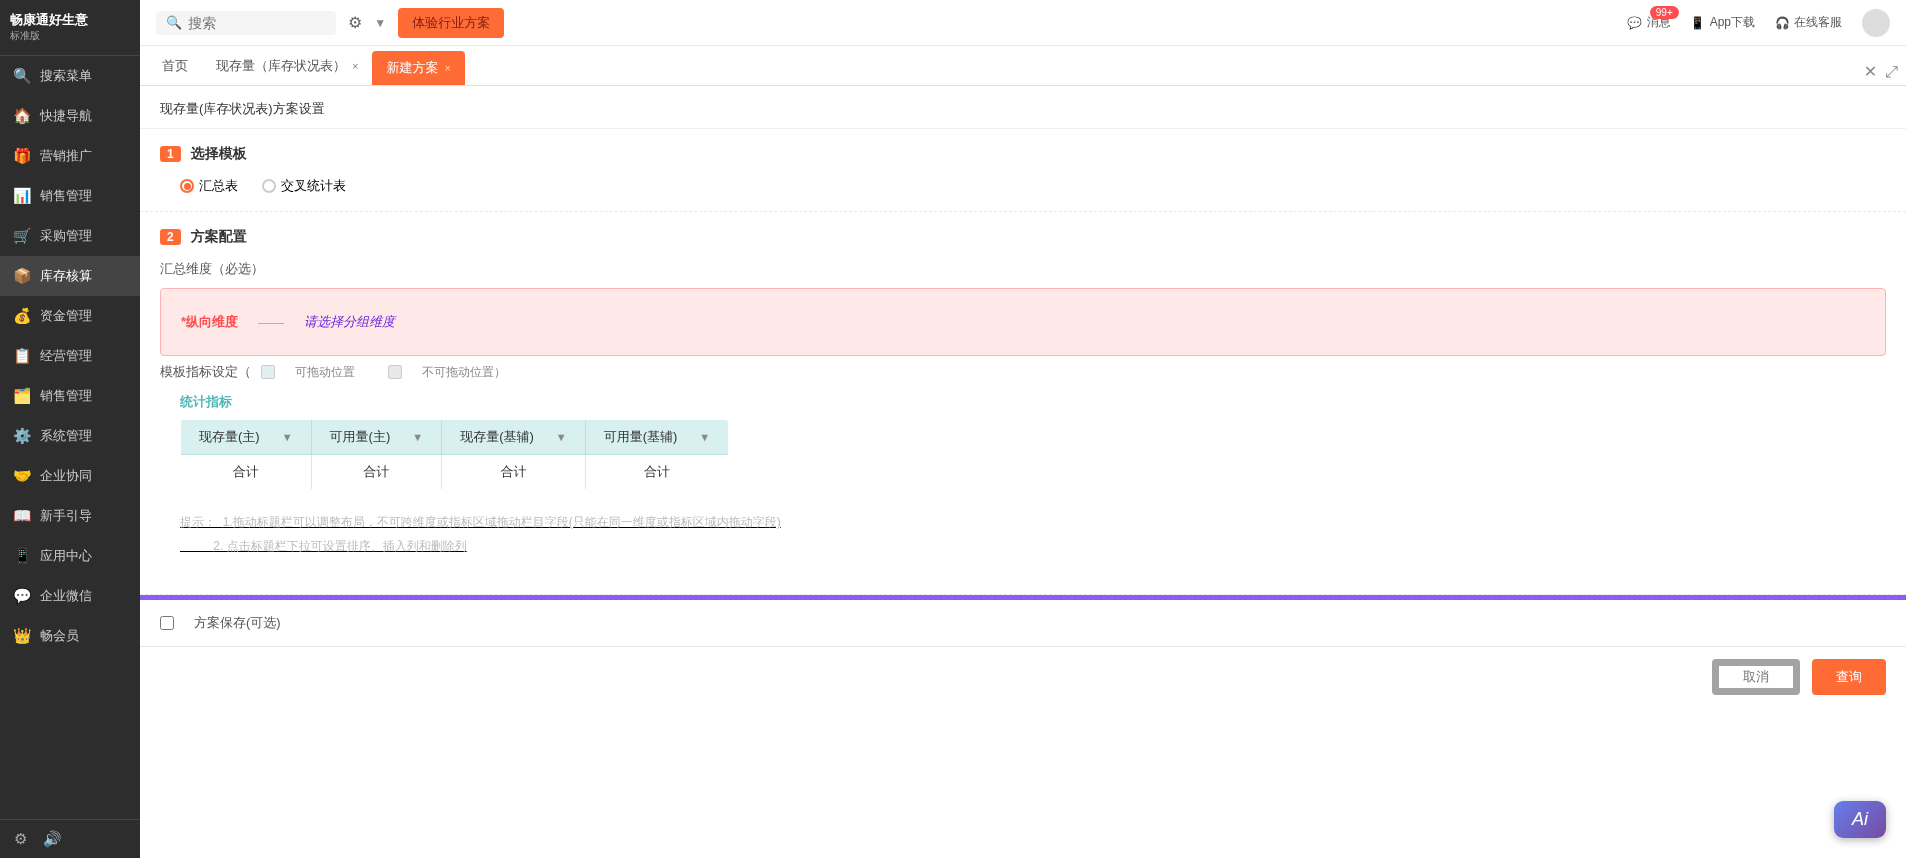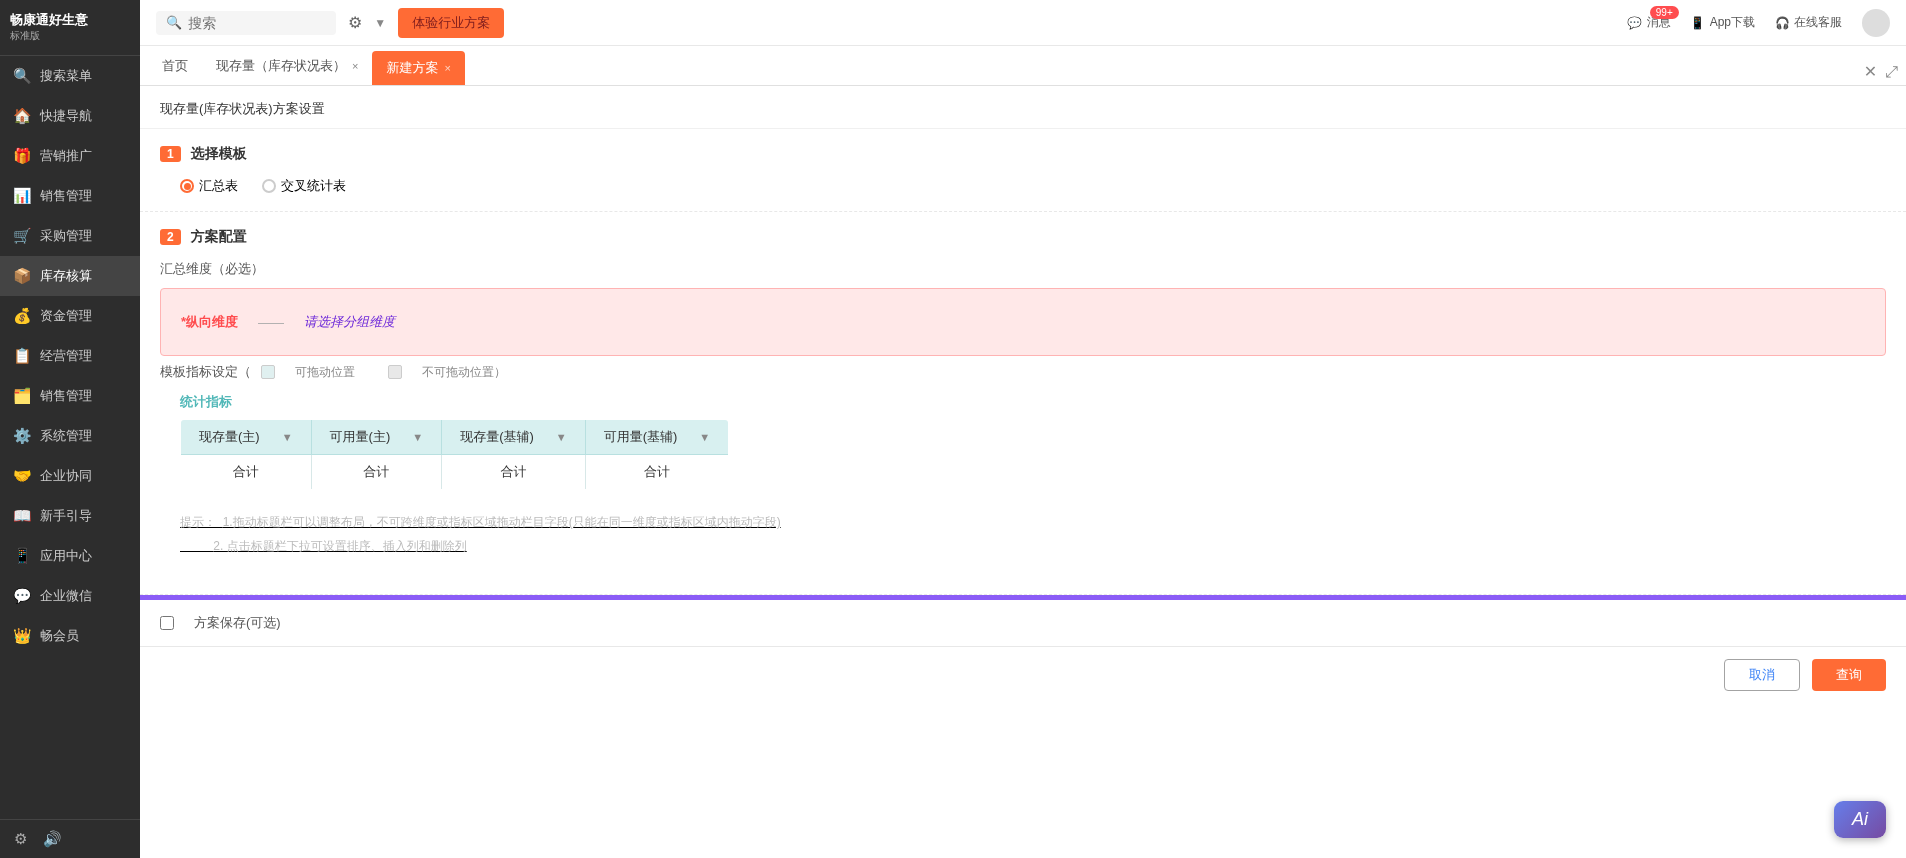--- a/index.html
+++ b/index.html
@@ -416,26 +416,26 @@
       bottom: 0;
       background: #fff;
       border-top: 1px solid #e8e8e8;
       padding: 12px 20px;
       display: flex;
       justify-content: flex-end;
       gap: 12px;
     }
     .btn-cancel {
       background: #fff;
-      border: 1px solid #a3a3a3;
+      border: 7px solid #a3a3a3;
       border-radius: 4px;
       padding: 2px 24px;
       font-size: 13px;
       cursor: pointer;
-      color: #3b82f6;
+      color: #737373;
     }
     .btn-query {
       background: #ff6b35;
       border: none;
       border-radius: 4px;
       padding: 7px 24px;
       font-size: 13px;
       cursor: pointer;
       color: #fff;
     }

